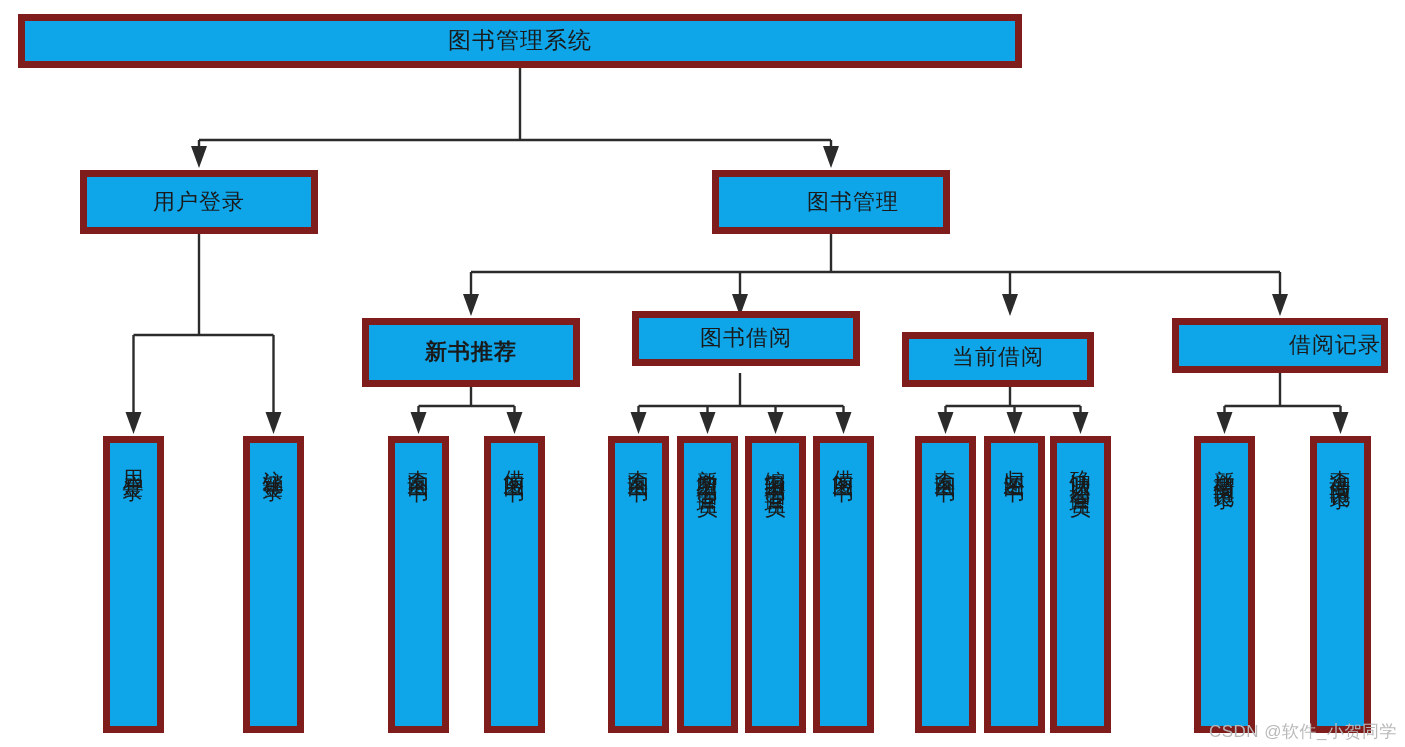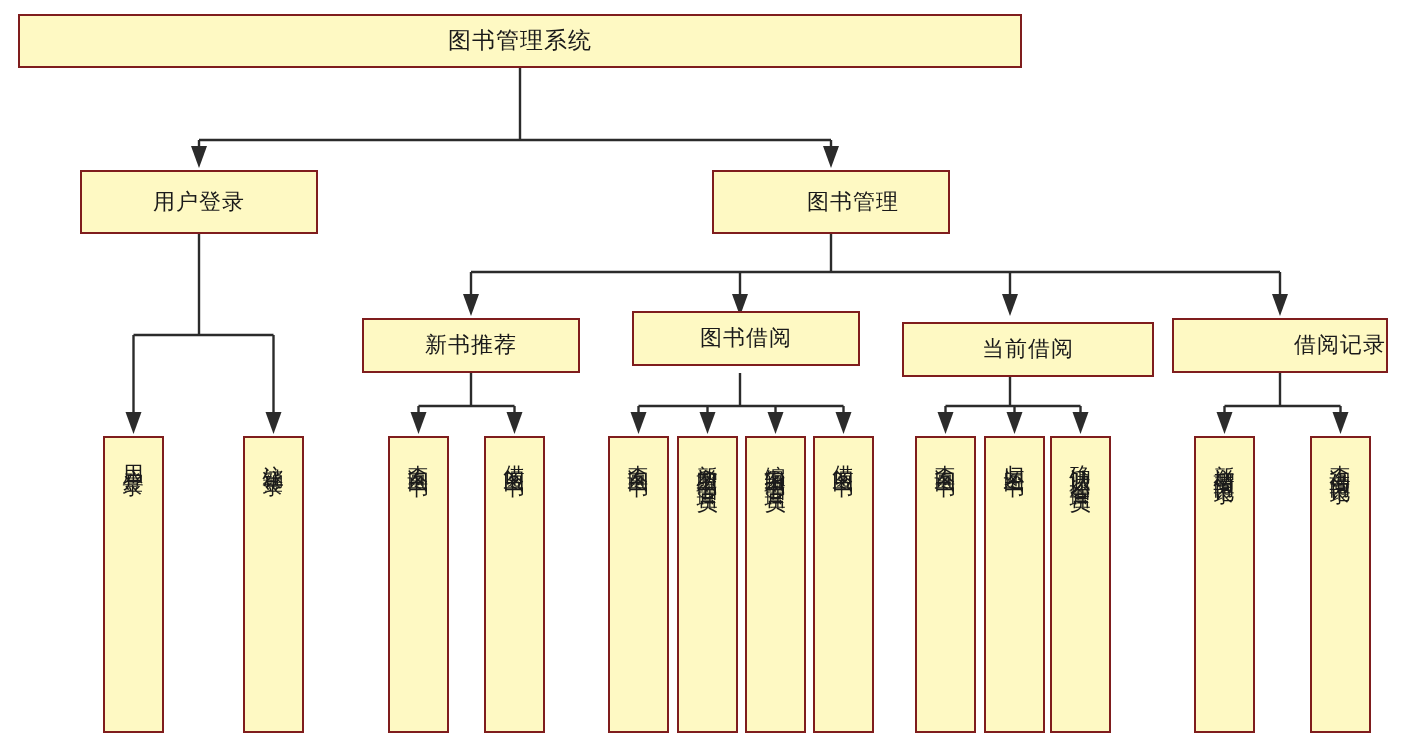--- a/index.html
+++ b/index.html
@@ -17,22 +17,22 @@
   #diagram-root {
     position: absolute;
     left: 0;
     top: 0;
     width: 1405px;
     height: 747px;
   }
   .node-box {
     position: absolute;
     box-sizing: border-box;
-    background: #fef9c3;
-    border: 2px solid #7f1d1d;
+    background: #0ea5e9;
+    border: 7px solid #7f1d1d;
     display: flex;
     align-items: center;
     justify-content: center;
     overflow: hidden;
   }
   .node-label {
     color: #1a1a1a;
     font-size: 22px;
     line-height: 1.12;
     letter-spacing: 1px;
@@ -142,27 +142,27 @@
   <div id="nodes-layer">
       <div class="node-box root" style="left: 18px; top: 14px; width: 1004px; height: 54px;">
         <span class="node-label">图书管理系统</span>
       </div>
       <div class="node-box" style="left: 80px; top: 170px; width: 238px; height: 64px;">
         <span class="node-label">用户登录</span>
       </div>
       <div class="node-box" style="left: 712px; top: 170px; width: 238px; height: 64px; padding-left: 44px;">
         <span class="node-label">图书管理</span>
       </div>
-      <div class="node-box" style="left: 362px; top: 318px; width: 218px; height: 55px;">
+      <div class="node-box" style="left: 362px; top: 318px; width: 218px; height: 69px; font-weight: bold;">
         <span class="node-label">新书推荐</span>
       </div>
       <div class="node-box" style="left: 632px; top: 311px; width: 228px; height: 55px;">
         <span class="node-label">图书借阅</span>
       </div>
-      <div class="node-box" style="left: 902px; top: 322px; width: 252px; height: 55px;">
+      <div class="node-box" style="left: 902px; top: 332px; width: 192px; height: 55px; font-family: Liberation Mono, monospace;">
         <span class="node-label">当前借阅</span>
       </div>
       <div class="node-box" style="left: 1172px; top: 318px; width: 216px; height: 55px; justify-content: flex-end;">
         <span class="node-label">借阅记录</span>
       </div>
       <div class="node-box vertical" style="left: 103px; top: 436px; width: 61px; height: 297px;">
         <span class="node-label">用户登录</span>
       </div>
       <div class="node-box vertical" style="left: 243px; top: 436px; width: 61px; height: 297px;">
         <span class="node-label">注销登录</span>
@@ -194,13 +194,14 @@
       <div class="node-box vertical" style="left: 1050px; top: 436px; width: 61px; height: 297px;">
         <span class="node-label">确认归还（管理员）</span>
       </div>
       <div class="node-box vertical" style="left: 1194px; top: 436px; width: 61px; height: 297px;">
         <span class="node-label">新增借阅记录</span>
       </div>
       <div class="node-box vertical" style="left: 1310px; top: 436px; width: 61px; height: 297px;">
         <span class="node-label">查询借阅记录</span>
       </div>
     </div>
+  <div id="watermark">CSDN @软件_小贺同学</div>
 </div>
 
 </body></html>

